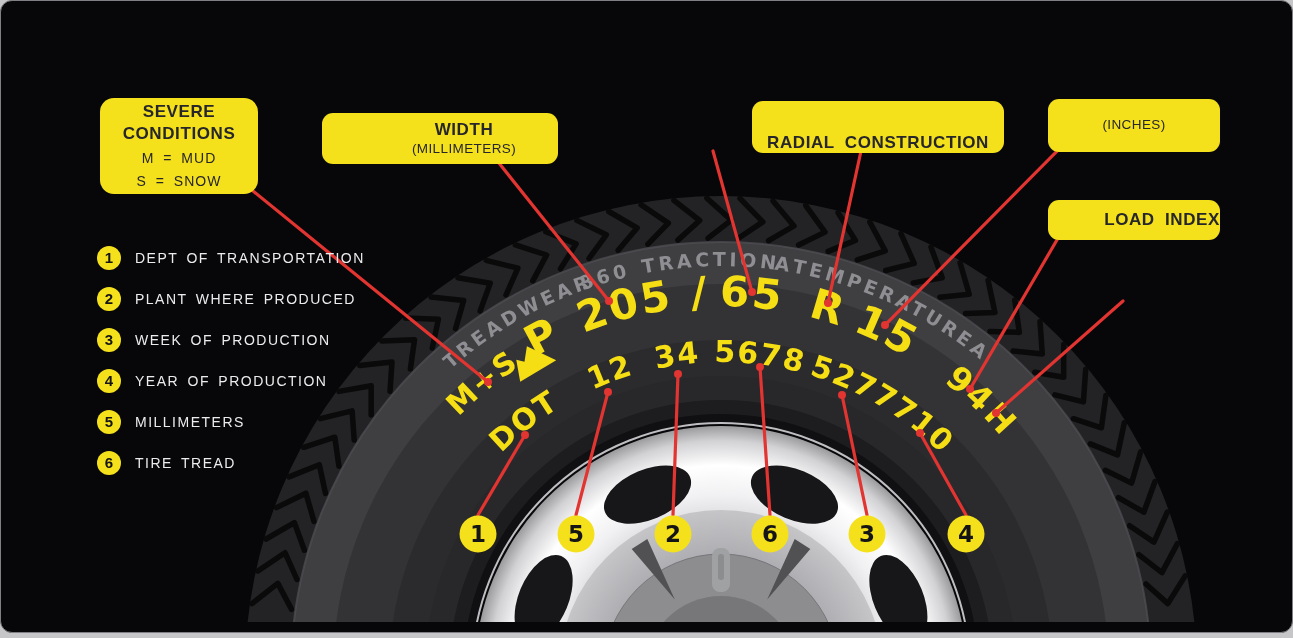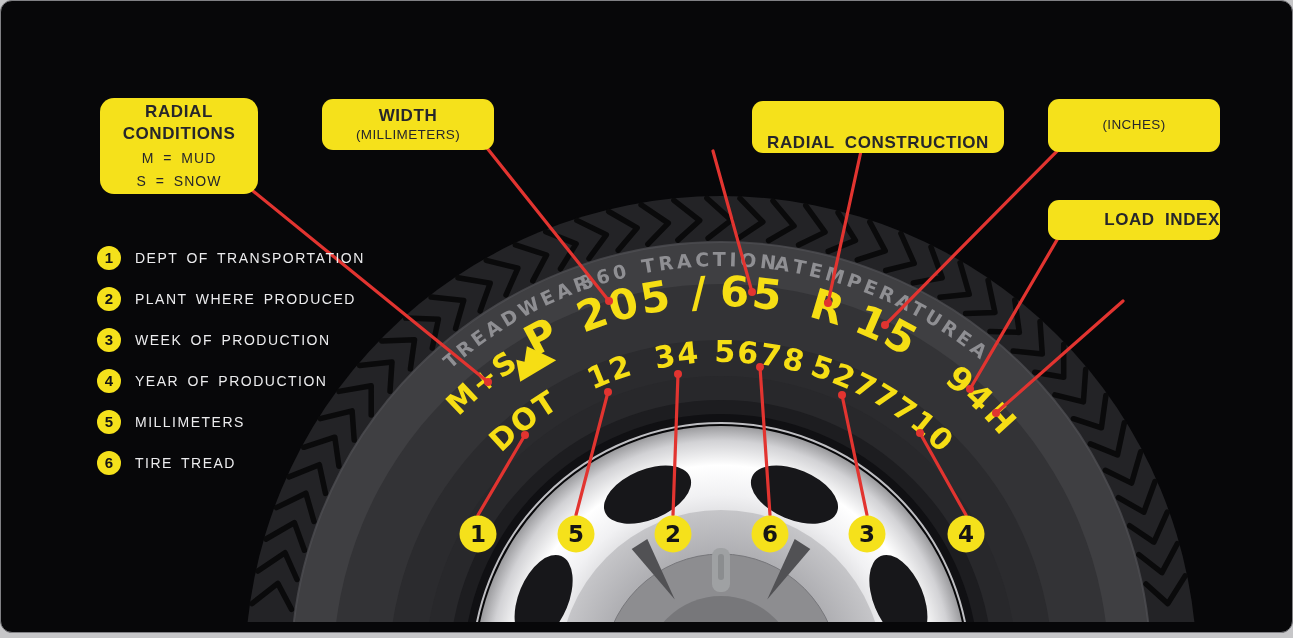--- a/index.html
+++ b/index.html
@@ -220,27 +220,27 @@
           <text class="marker-num" x="866" y="541">3</text>
         </g>
         <g>
           <circle cx="965" cy="533" r="18.5" fill="#f5e11b"></circle>
           <text class="marker-num" x="965" y="541">4</text>
         </g>
       </g>
     </svg>
 
     <div class="callout big" style="left:99px;top:97px;width:158px;height:96px;">
-      <div class="t">RADIAL</div>
+      <div class="t">SEVERE</div>
       <div class="t">CONDITIONS</div>
       <div class="m">M = MUD</div>
       <div class="m">S = SNOW</div>
     </div>
 
-    <div class="callout" style="left:321px;top:98px;width:172px;height:51px;">
+    <div class="callout" style="left:321px;top:112px;width:188px;height:51px;padding-left:48px;">
       <div class="t">WIDTH</div>
       <div class="s">(MILLIMETERS)</div>
     </div>
 
 
     <div class="callout" style="left:751px;top:100px;width:252px;height:52px;justify-content:flex-end;">
       <div class="t">RADIAL CONSTRUCTION</div>
     </div>
 
     <div class="callout" style="left:1047px;top:98px;width:172px;height:53px;">

